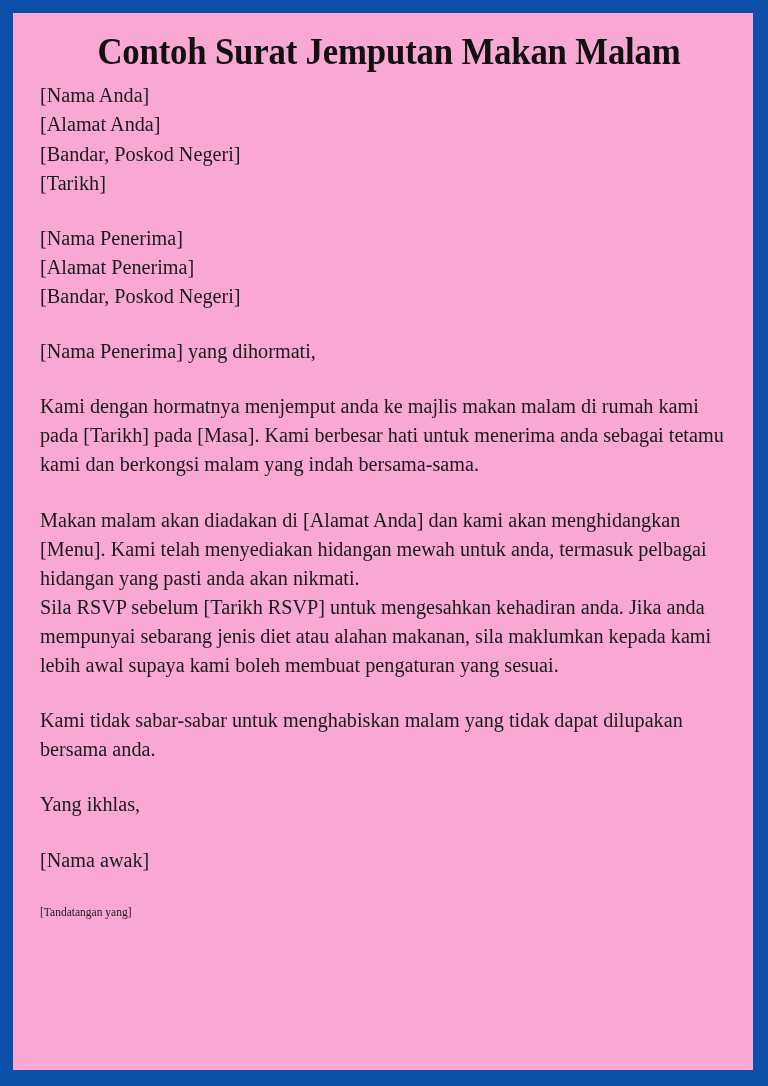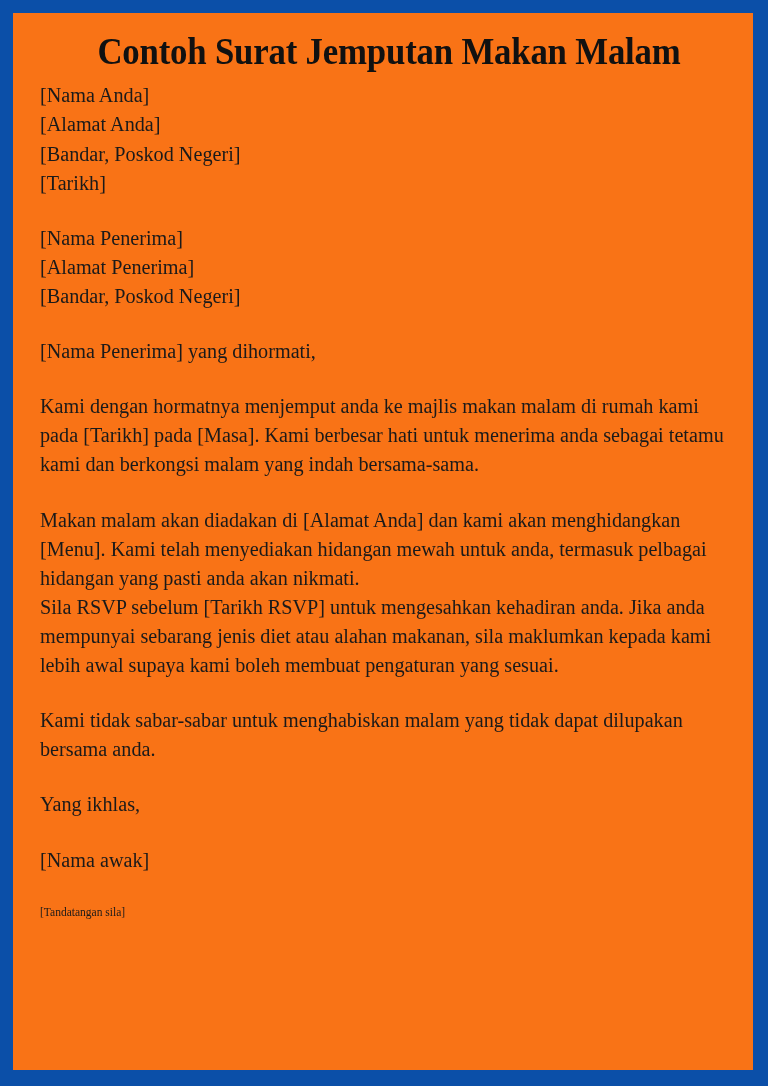--- a/index.html
+++ b/index.html
@@ -51,21 +51,21 @@
     width: 768px;
     height: 16px;
   }
   
   .sheet {
     position: absolute;
     left: 13px;
     top: 13px;
     right: 15px;
     bottom: 16px;
-    background: #f97316;
+    background: #f9a8d4;
   }
   .content {
     position: absolute;
     left: 27px;   
     top: 15px;
     width: 698px;
   }
   .doc-title {
     font-family: "Liberation Serif", "DejaVu Serif", serif;
     font-weight: bold;
@@ -155,18 +155,18 @@
         <div class="spacer"></div>
 
         <div class="block line">Yang ikhlas,</div>
 
         <div class="spacer"></div>
 
         <div class="block line">[Nama awak]</div>
 
       </div>
 
-      <div class="sig-note">[Tandatangan sila]</div>
+      <div class="sig-note">[Tandatangan yang]</div>
 
     </div>
   </div>
 
 </div>
 
 </body></html>

